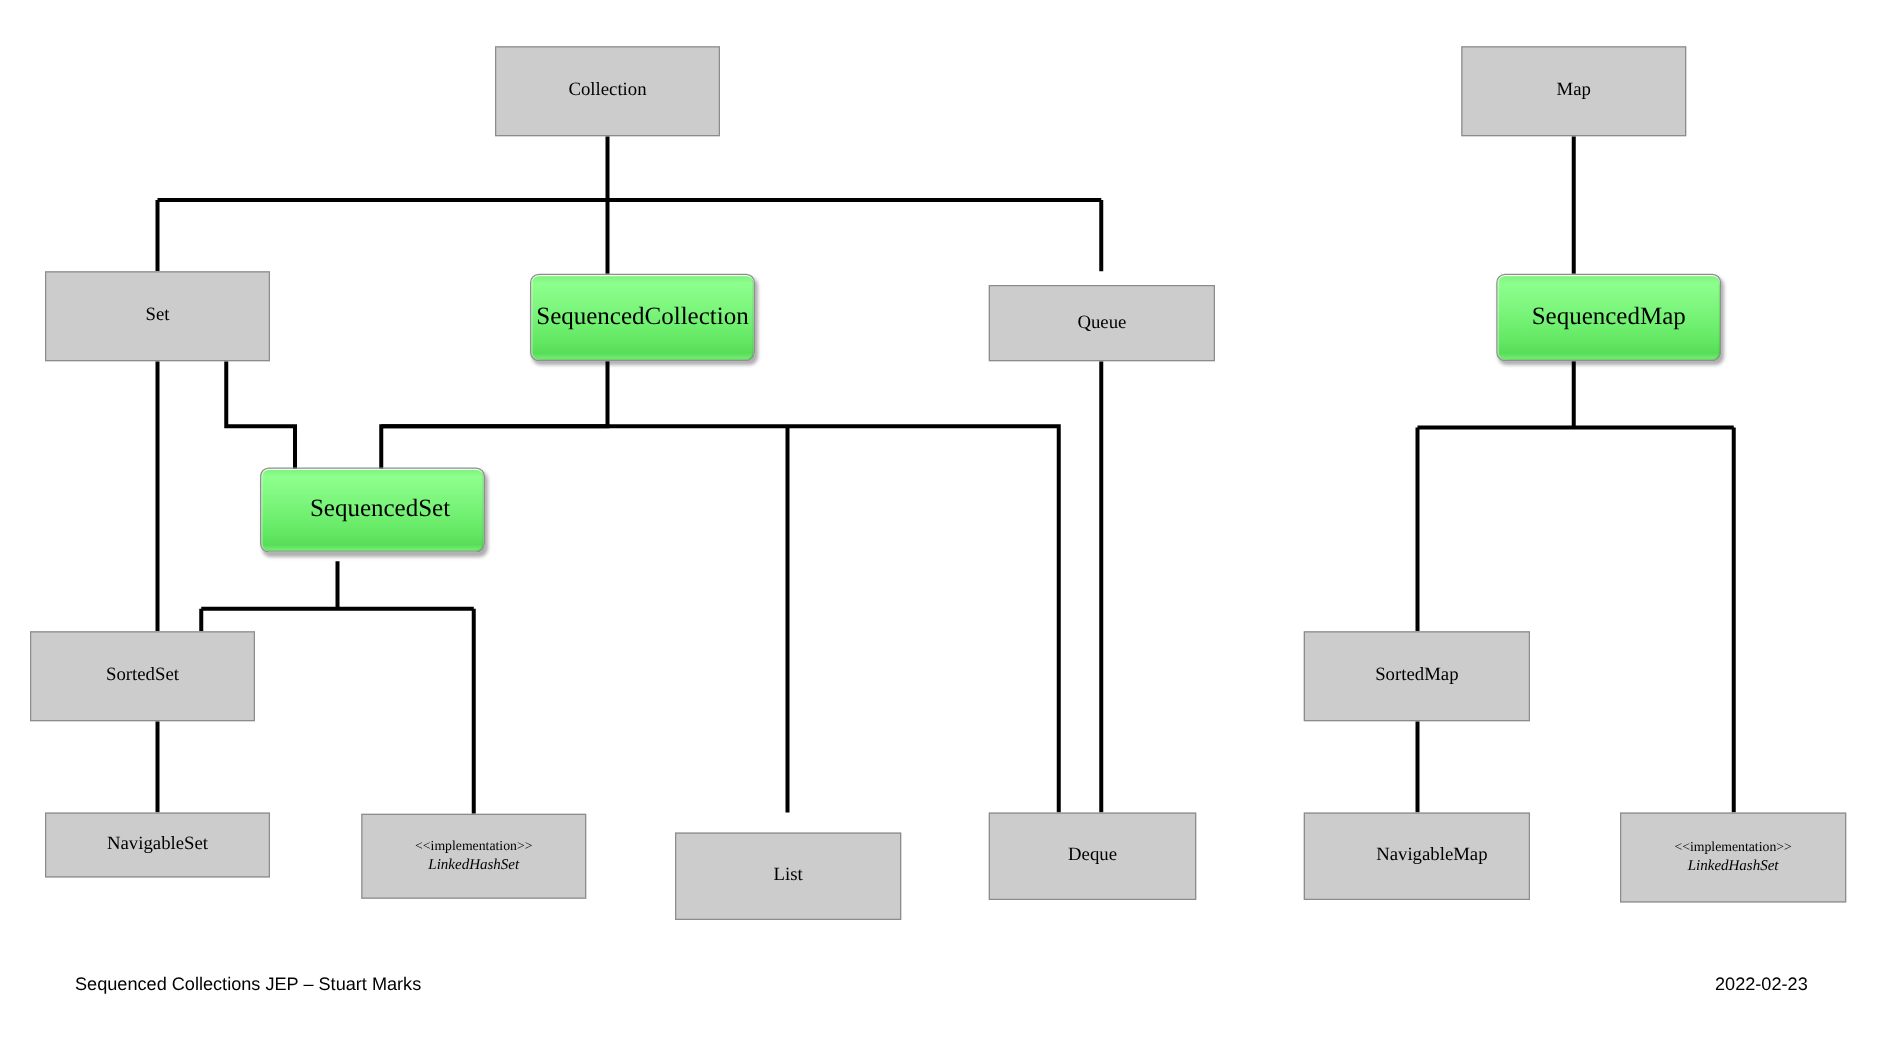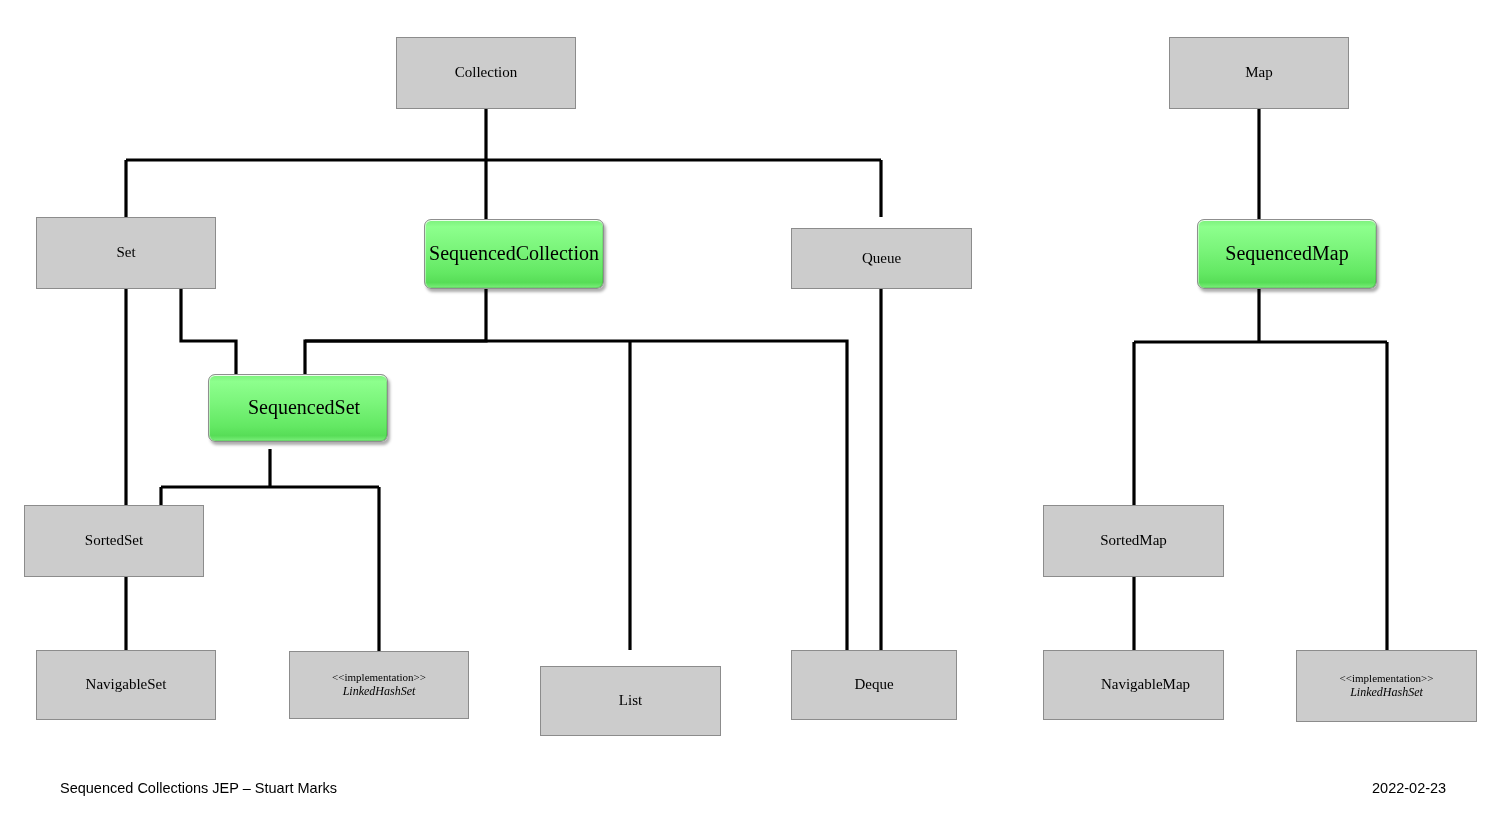--- a/index.html
+++ b/index.html
@@ -132,21 +132,21 @@
       </div>
       <div class="node highlight" style="left: 180px; top: 374px; width: 180px; height: 68px; padding-left: 12px;">
         <span>SequencedSet</span>
       </div>
       <div class="node plain" style="left: 24px; top: 505px; width: 180px; height: 72px;">
         <span>SortedSet</span>
       </div>
       <div class="node plain" style="left: 1043px; top: 505px; width: 181px; height: 72px;">
         <span>SortedMap</span>
       </div>
-      <div class="node plain" style="left: 36px; top: 650px; width: 180px; height: 70px;">
+      <div class="node plain" style="left: 36px; top: 650px; width: 180px; height: 52px;">
         <span>NavigableSet</span>
       </div>
       <div class="node plain" style="left: 289px; top: 651px; width: 180px; height: 68px;">
         <span class="stereo">&lt;&lt;implementation&gt;&gt;</span>
         <span class="iname">LinkedHashSet</span>
       </div>
       <div class="node plain" style="left: 540px; top: 650px; width: 181px; height: 70px; margin-top: 16px;">
         <span>List</span>
       </div>
       <div class="node plain" style="left: 791px; top: 650px; width: 166px; height: 70px;">

